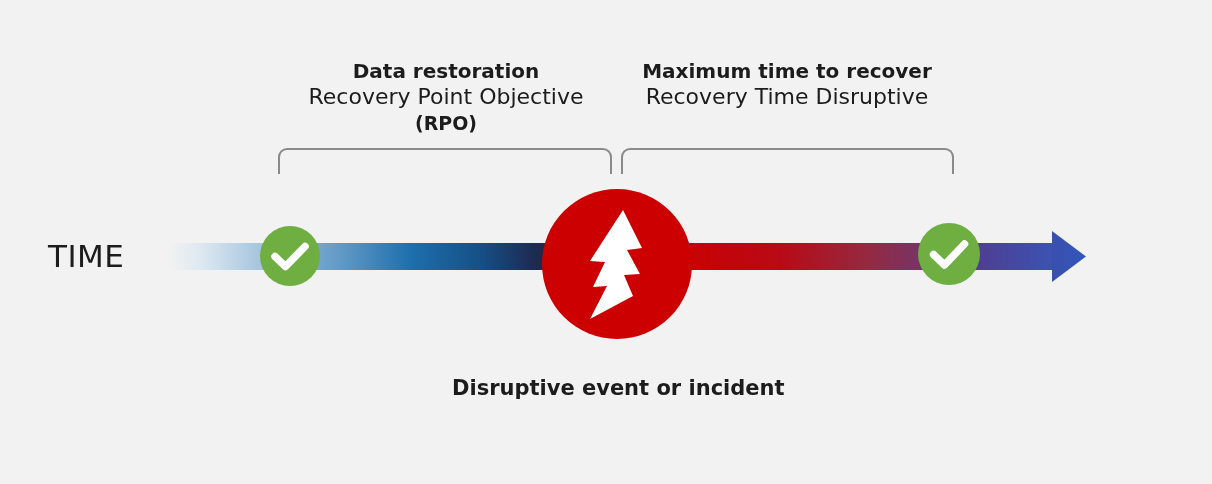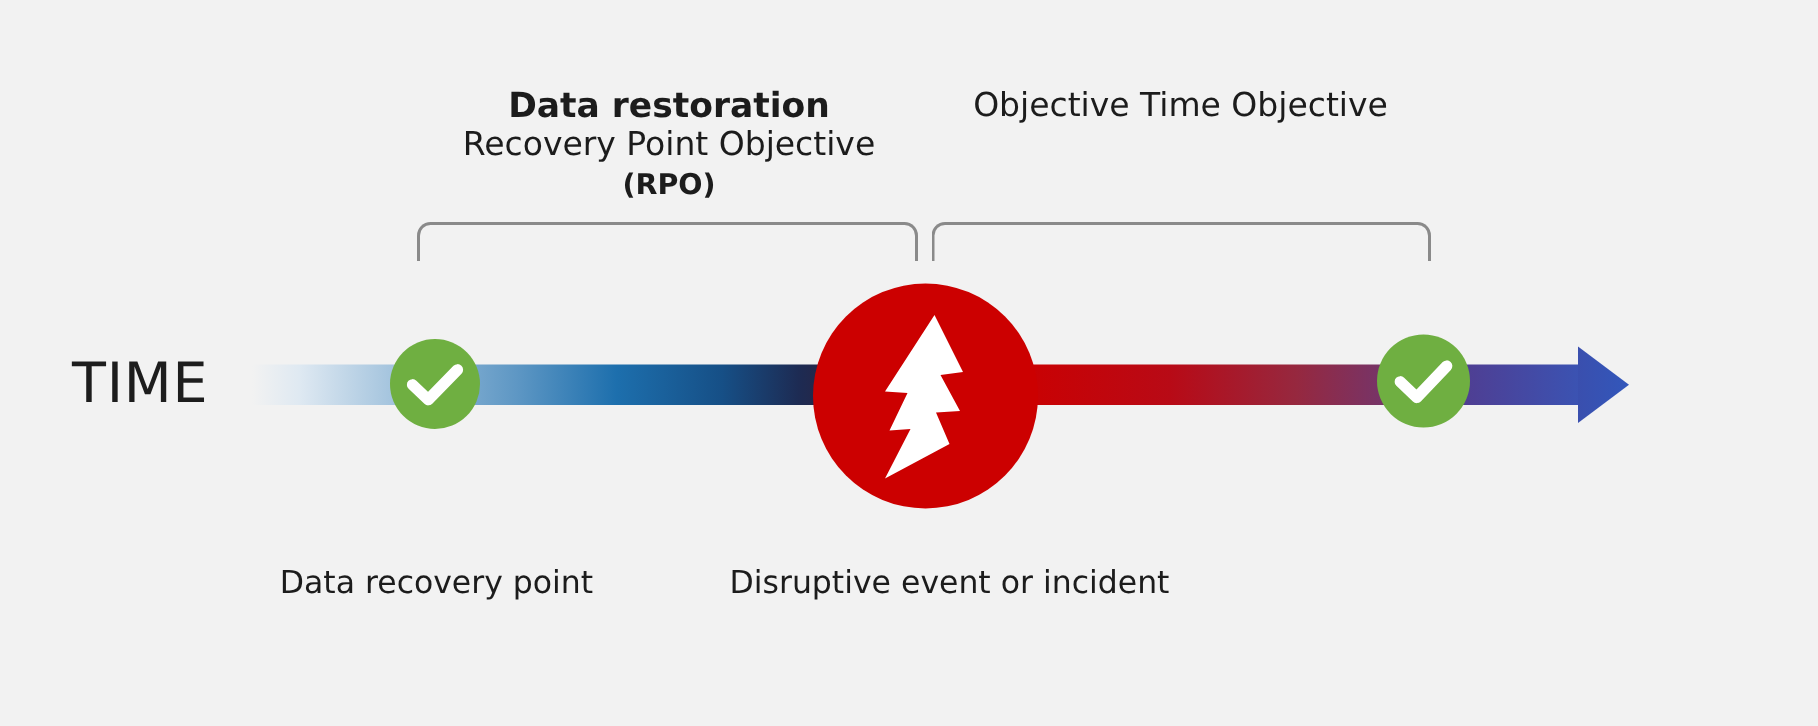--- a/index.html
+++ b/index.html
@@ -21,36 +21,36 @@
     width: 1212px;
     height: 484px;
     background: #f2f2f2;
   }
 
   
   .time-label {
     position: absolute;
     left: 48px;
     top: 237px;
-    font-size: 37px;
+    font-size: 31px;
     letter-spacing: 0.5px;
     color: #1d1d1d;
     font-weight: 400;
     line-height: 38px;
     white-space: nowrap;
   }
 
   
   .label-group {
     position: absolute;
     text-align: center;
     color: #1c1c1c;
   }
   .label-group .lg-title {
-    font-size: 23px;
+    font-size: 20px;
     font-weight: bold;
     line-height: 26px;
     white-space: nowrap;
   }
   .label-group .lg-sub {
     font-size: 22px;
     font-weight: 400;
     line-height: 26px;
     white-space: nowrap;
   }
@@ -95,21 +95,21 @@
   .caption {
     position: absolute;
     text-align: center;
     font-size: 21px;
     font-weight: 400;
     color: #1c1c1c;
     line-height: 28px;
     white-space: nowrap;
   }
   #caption-recovery { left: 131px; top: 374px; width: 320px; }
-  #caption-incident { left: 473px; top: 374px; width: 320px; }
+  #caption-incident { left: 452px; top: 374px; width: 320px; font-weight: bold; }
   #caption-online   { left: 793px; top: 374px; width: 320px; }
 </style>
 </head>
 <body>
 
 <div class="stage">
 
   <div class="time-label">TIME</div>
 
   <svg class="timeline-svg" width="1212" height="484" viewBox="0 0 1212 484">
@@ -145,21 +145,22 @@
     <path d="M 1052 231 L 1052 282 L 1086 256.5 Z" fill="url(#grad-head)"></path>
   </svg>
 
   <div class="label-group" id="label-rpo">
     <div class="lg-title">Data restoration</div>
     <div class="lg-sub">Recovery Point Objective</div>
     <div class="lg-abbr">(RPO)</div>
   </div>
 
   <div class="label-group" id="label-rto">
-    <div class="lg-sub">Objective Time Objective</div>
+    <div class="lg-title">Maximum time to recover</div>
+    <div class="lg-sub">Recovery Time Disruptive</div>
   </div>
 
   <div class="bracket" id="bracket-rpo"></div>
   <div class="bracket" id="bracket-rto"></div>
 
   <svg class="node-svg" id="node-recovery" width="64" height="64" viewBox="0 0 64 64">
     <circle cx="32" cy="32" r="30" fill="#6faf41"></circle>
     <path d="M 17 32.5 L 27.5 42.5 L 47 22.5" fill="none" stroke="#ffffff" stroke-width="7.5" stroke-linecap="round" stroke-linejoin="round"></path>
   </svg>
 
@@ -167,16 +168,15 @@
     <circle cx="78" cy="78" r="75" fill="#cc0000"></circle>
     <path d="M 84 24 L 103 62 L 88 64 L 101 88 L 85 89 L 94 110 L 51 133
              L 68 100 L 54 101 L 66 76 L 51 75 Z" fill="#ffffff"></path>
   </svg>
 
   <svg class="node-svg" id="node-online" width="66" height="66" viewBox="0 0 66 66">
     <circle cx="33" cy="33" r="31" fill="#6faf41"></circle>
     <path d="M 17.5 33.5 L 28.5 44 L 48.5 23" fill="none" stroke="#ffffff" stroke-width="7.5" stroke-linecap="round" stroke-linejoin="round"></path>
   </svg>
 
-  <div class="caption" id="caption-recovery">Data recovery point</div>
   <div class="caption" id="caption-incident">Disruptive event or incident</div>
 
 </div>
 
 </body></html>

